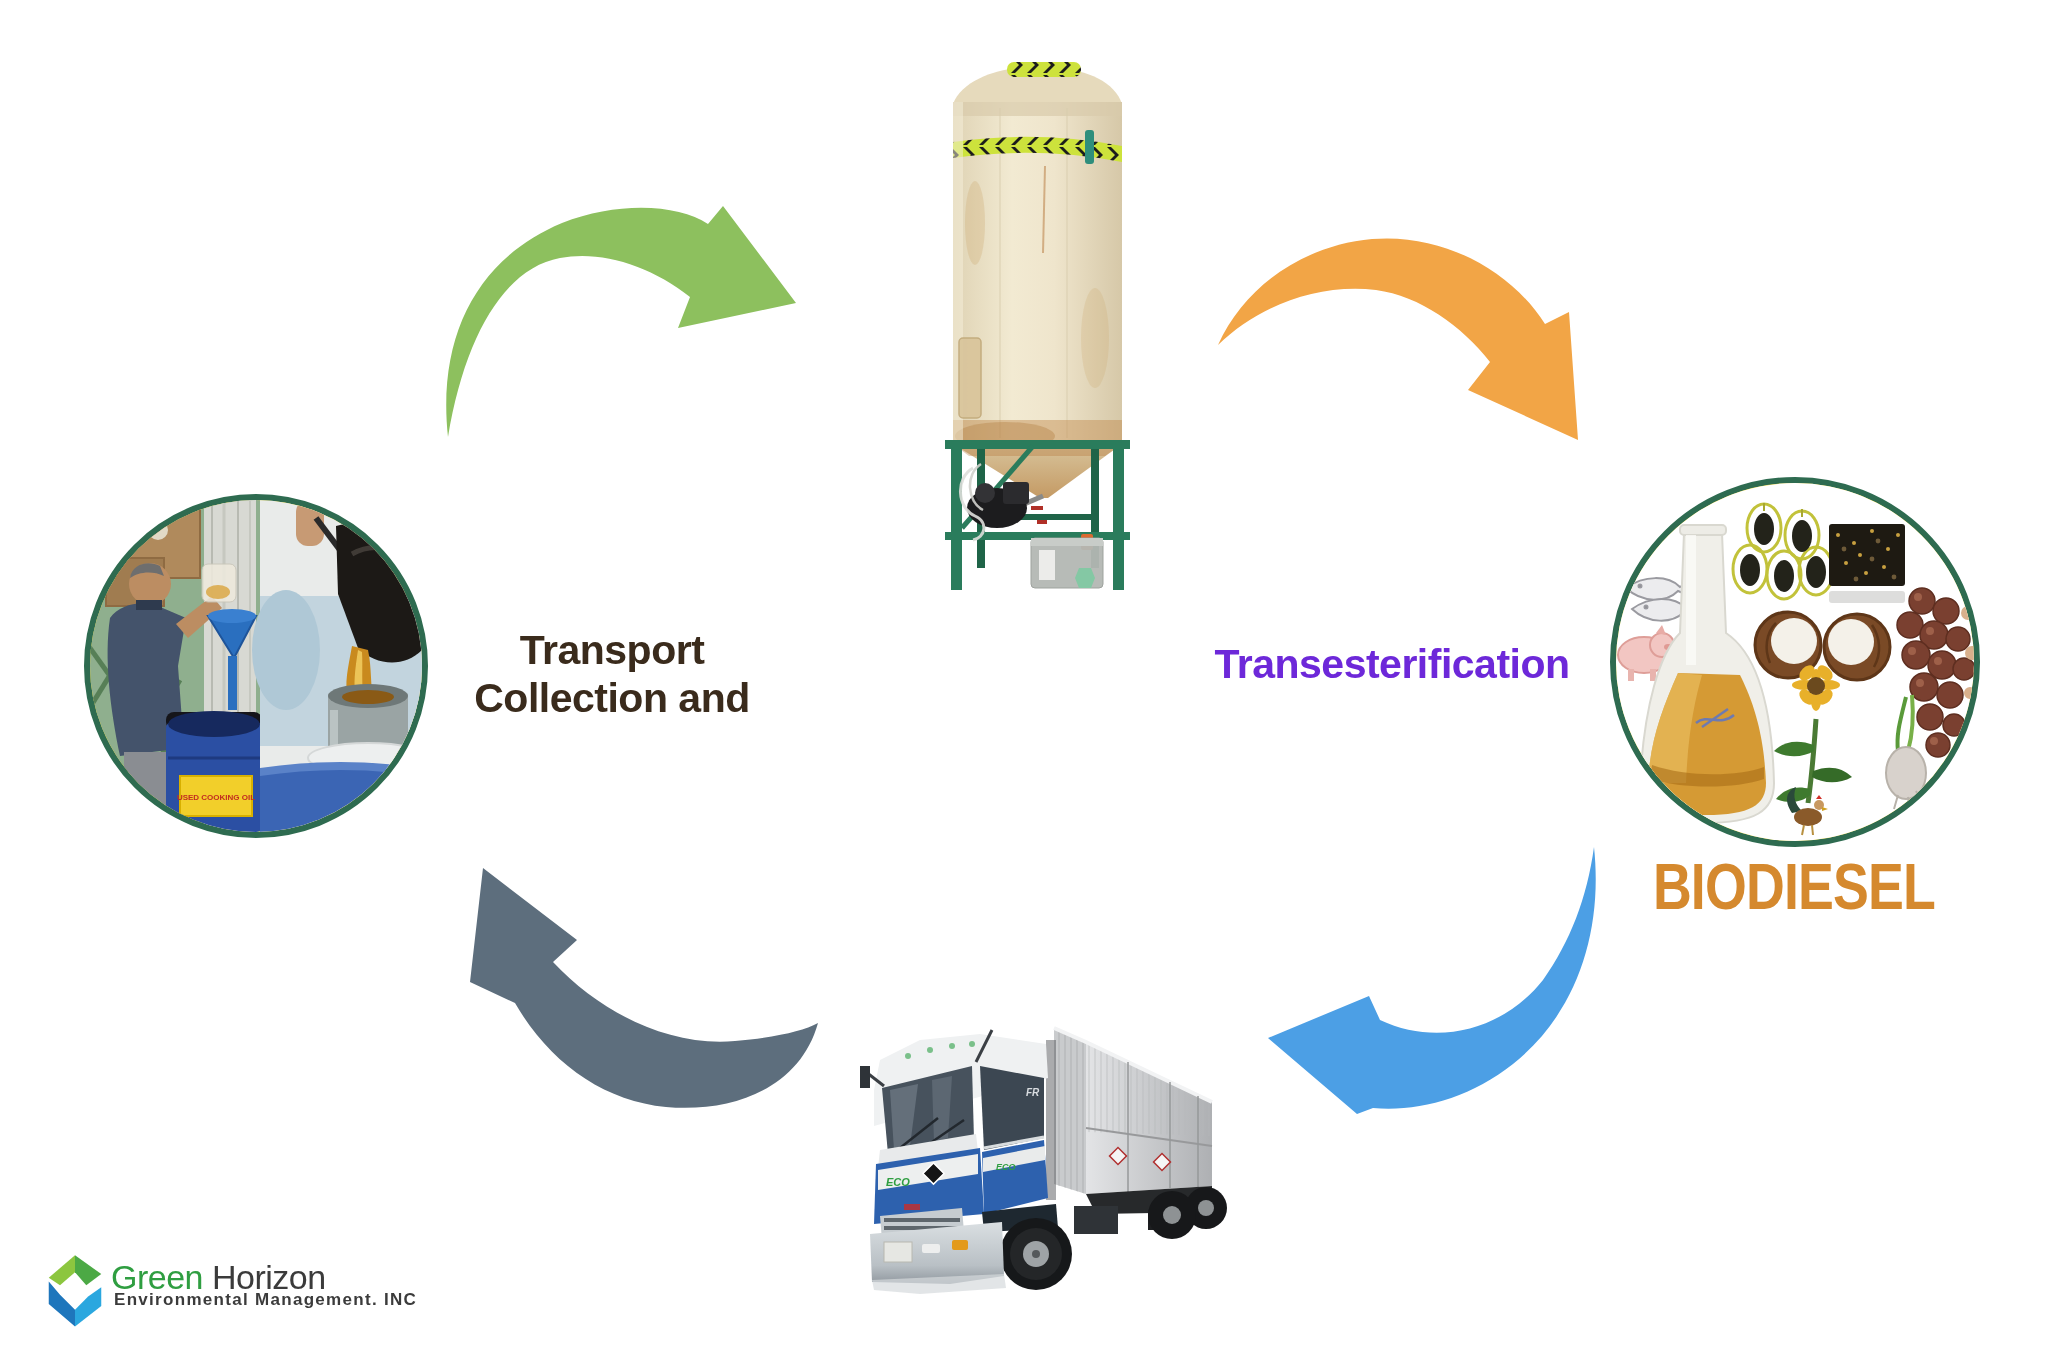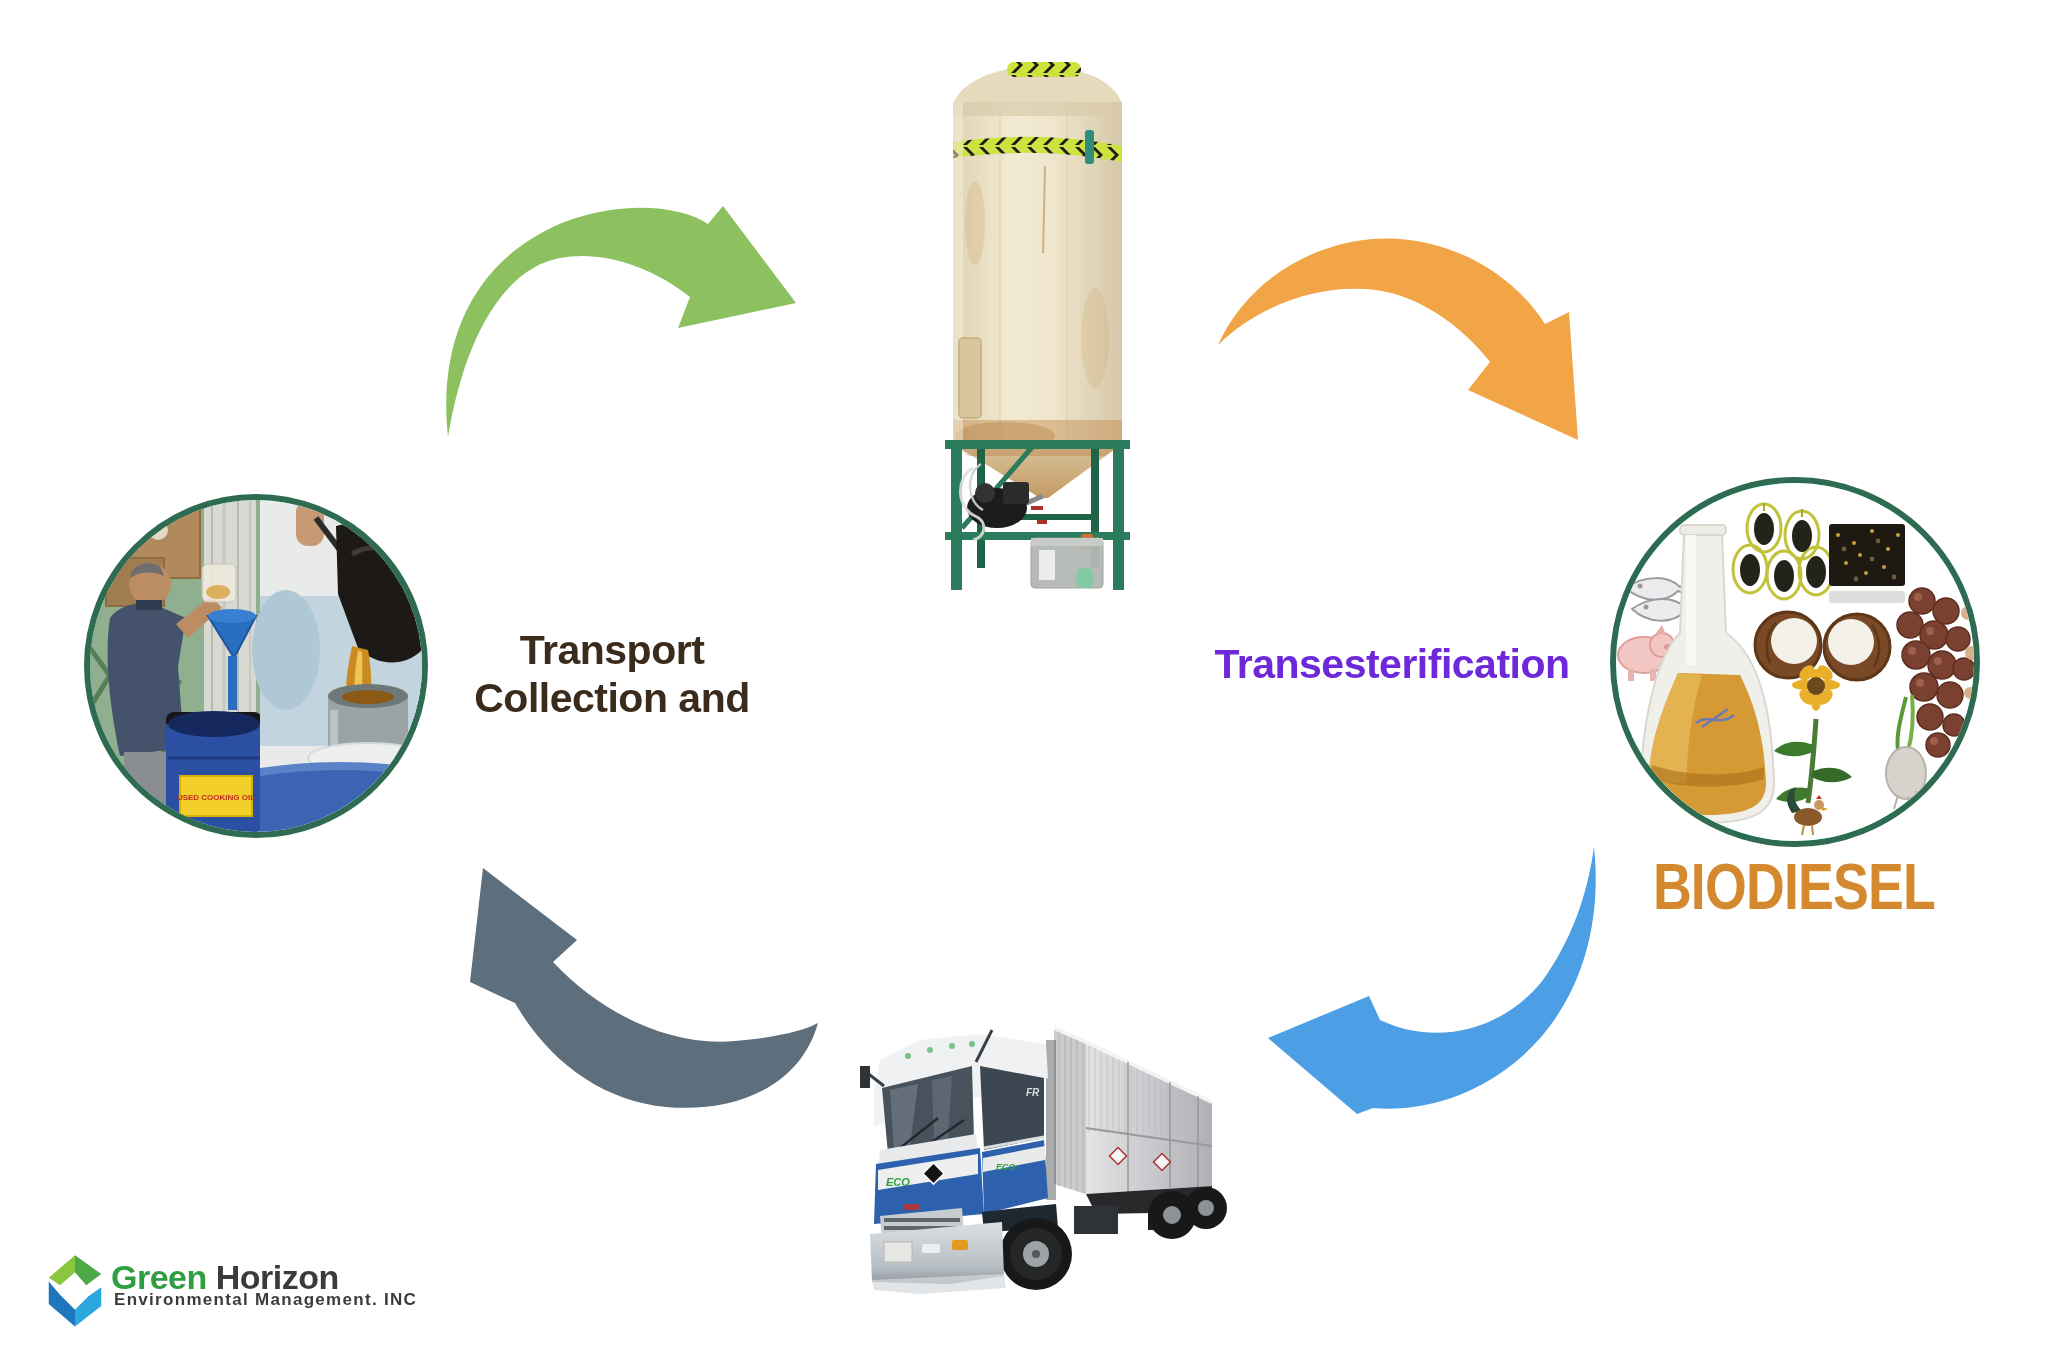--- a/index.html
+++ b/index.html
@@ -1,27 +1,27 @@
 <!DOCTYPE html>
 <html><head>
 <meta charset="utf-8">
 <style>
   html,body{margin:0;padding:0;background:#fff;}
   body{font-family:"Liberation Sans","DejaVu Sans",sans-serif;}
   #canvas{position:relative;width:2048px;height:1365px;background:#fff;overflow:hidden;}
   .abs{position:absolute;}
   svg{display:block;}
-  .photo-circle{position:absolute;border-radius:50%;border:6px solid #2E6B50;overflow:hidden;box-sizing:border-box;background:#5eead4;}
+  .photo-circle{position:absolute;border-radius:50%;border:6px solid #2E6B50;overflow:hidden;box-sizing:border-box;background:#fde047;}
   .stage-label{position:absolute;width:400px;text-align:center;font-weight:bold;
                font-size:41px;line-height:1.18;letter-spacing:-0.5px;}
   .product-label{position:absolute;width:400px;text-align:center;font-weight:bold;font-size:64px;letter-spacing:-1px;}
   .product-label span{display:inline-block;transform:scaleX(0.84);transform-origin:center;}
   .logo-wrap{position:absolute;left:45px;top:1246px;width:330px;height:100px;}
   .logo-mark{position:absolute;left:0;top:2px;}
-  .logo-name{position:absolute;left:66px;top:12px;font-size:34px;font-weight:bold;letter-spacing:-0.5px;white-space:nowrap;}
+  .logo-name{position:absolute;left:66px;top:12px;font-size:34px;font-weight:normal;letter-spacing:-0.5px;white-space:nowrap;}
   .logo-tagline{position:absolute;left:69px;top:44px;font-size:17px;font-weight:bold;letter-spacing:1.3px;color:#3B3B3B;white-space:nowrap;}
 </style>
 </head>
 <body>
 
 <div id="canvas">
 
   <svg class="abs" style="left:0;top:0" width="2048" height="1365" viewBox="0 0 2048 1365">
     <path d="M448,437 C437,335 478,258 562,223 C618,201 678,204 708,224 L723,206 L796,303 L678,328 L690,297 C650,265 600,250 560,258 C505,268 465,335 448,437 Z" fill="#8DC05E"></path>
     <path d="M1218,345 C1245,285 1305,245 1372,239 C1445,233 1512,272 1545,324 L1569,312 L1578,440 L1468,390 L1490,362 C1462,326 1420,296 1376,290 C1318,283 1258,306 1218,345 Z" fill="#F2A546"></path>

